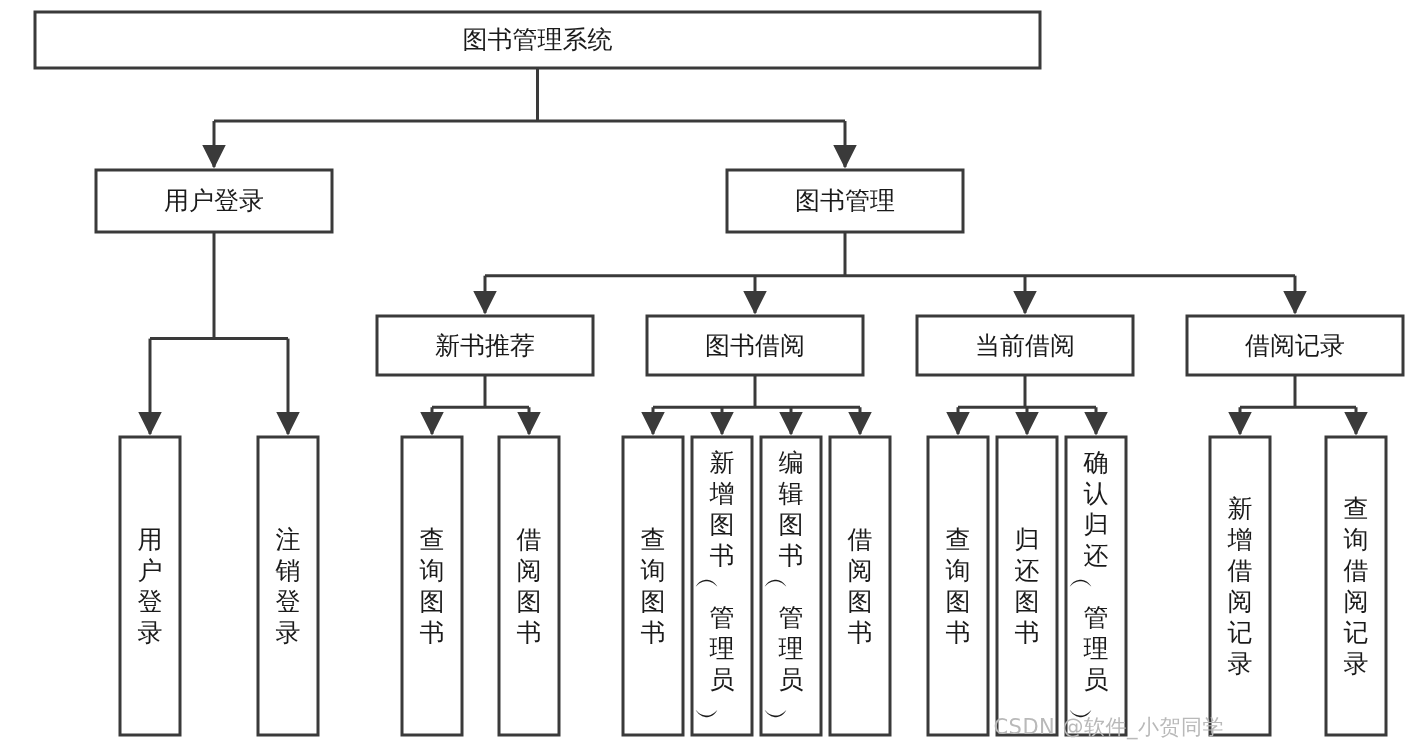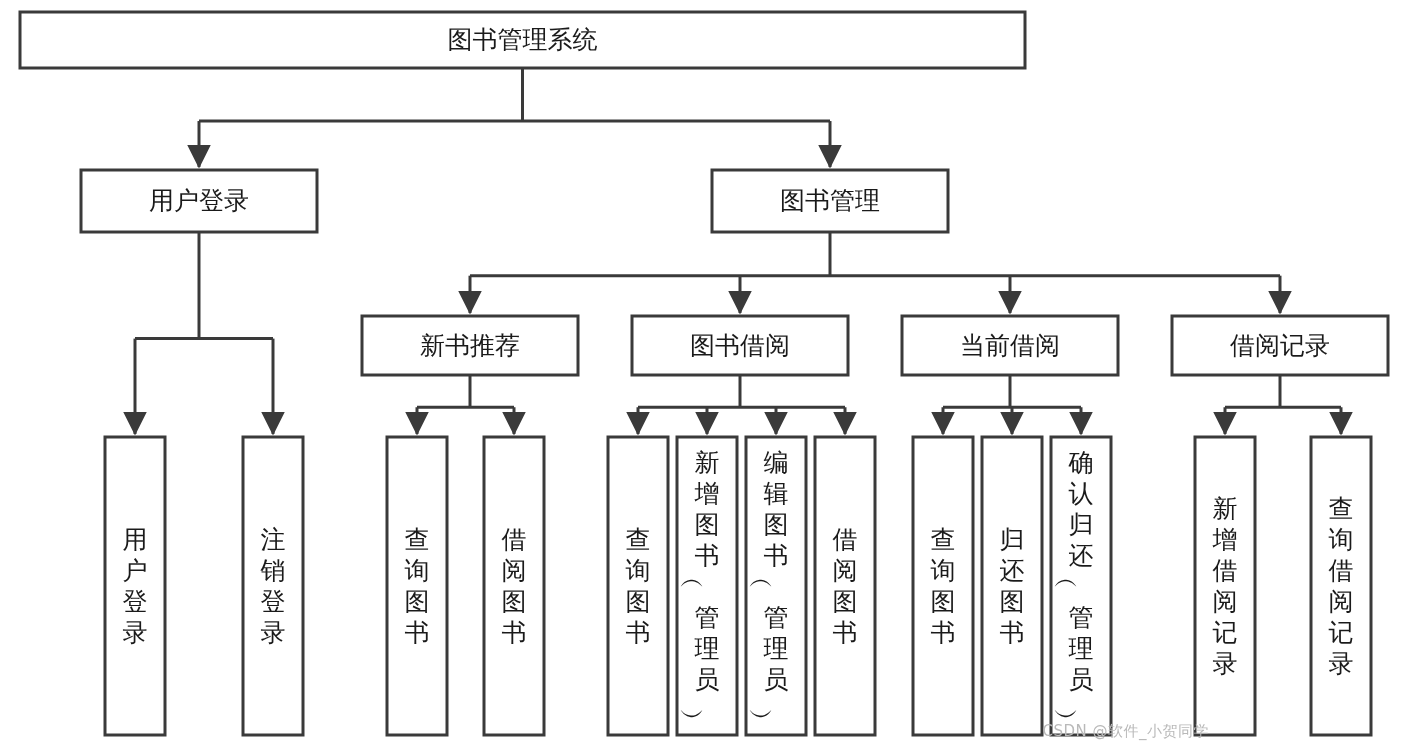--- a/index.html
+++ b/index.html
@@ -9,21 +9,21 @@
   }
   body {
     width: 1405px;
     height: 747px;
     font-family: "DejaVu Sans", "Liberation Sans", sans-serif;
     overflow: hidden;
     position: relative;
   }
   #diagram-root {
     position: absolute;
-    left: 0;
+    left: 15px;
     top: 0;
     width: 1225px;
     height: 747px;
   }
   svg#flow {
     display: block;
     width: 1405px;
     height: 747px;
   }
   .node-box {
@@ -47,21 +47,21 @@
     font-family: "DejaVu Sans", "Liberation Sans", sans-serif;
     font-size: 25px;
     fill: #1a1a1a;
     text-anchor: middle;
   }
   .watermark {
     position: absolute;
     right: 16px;
     bottom: 6px;
     font-family: "DejaVu Sans", "Liberation Sans", sans-serif;
-    font-size: 15px;
+    font-size: 21px;
     color: #b9b9b9;
     white-space: nowrap;
     pointer-events: none;
     letter-spacing: 0.5px;
   }
 </style>
 </head>
 <body>
 
 <div id="diagram-root">

